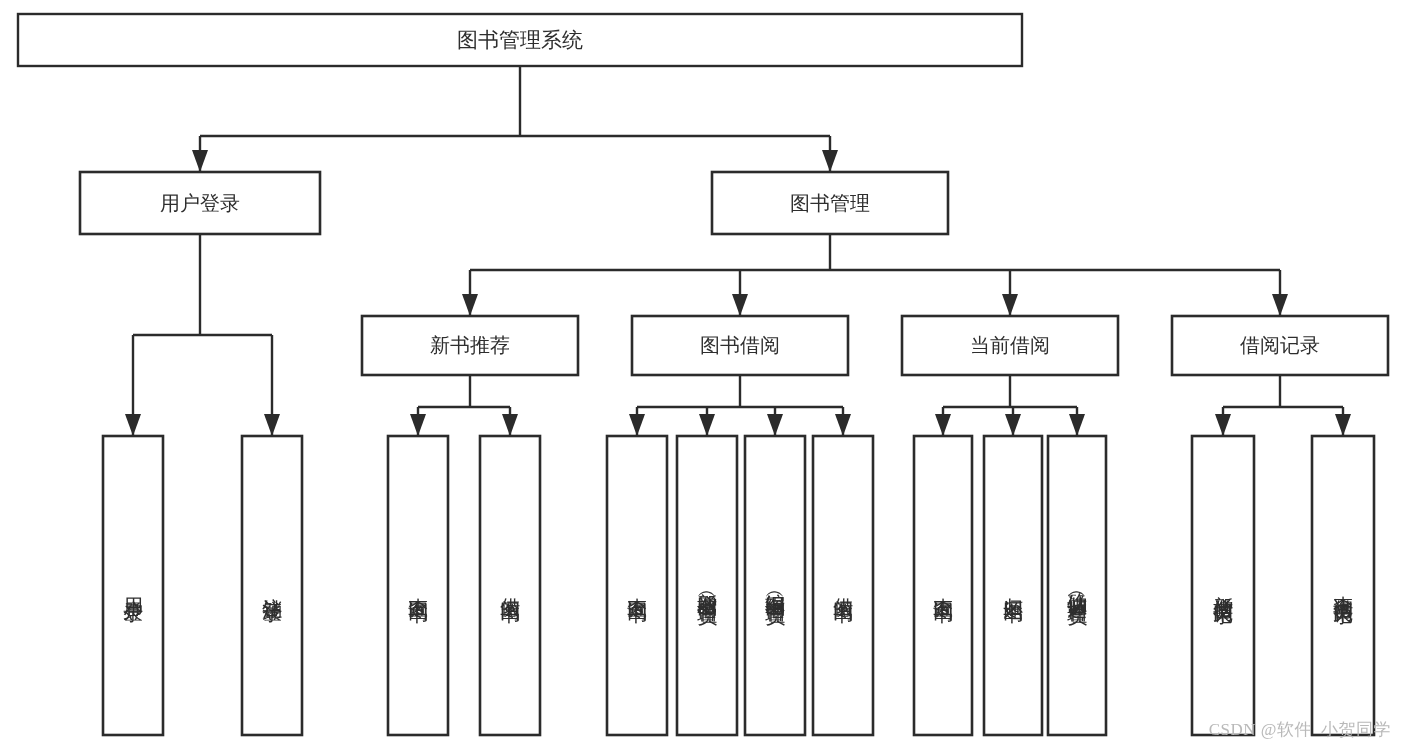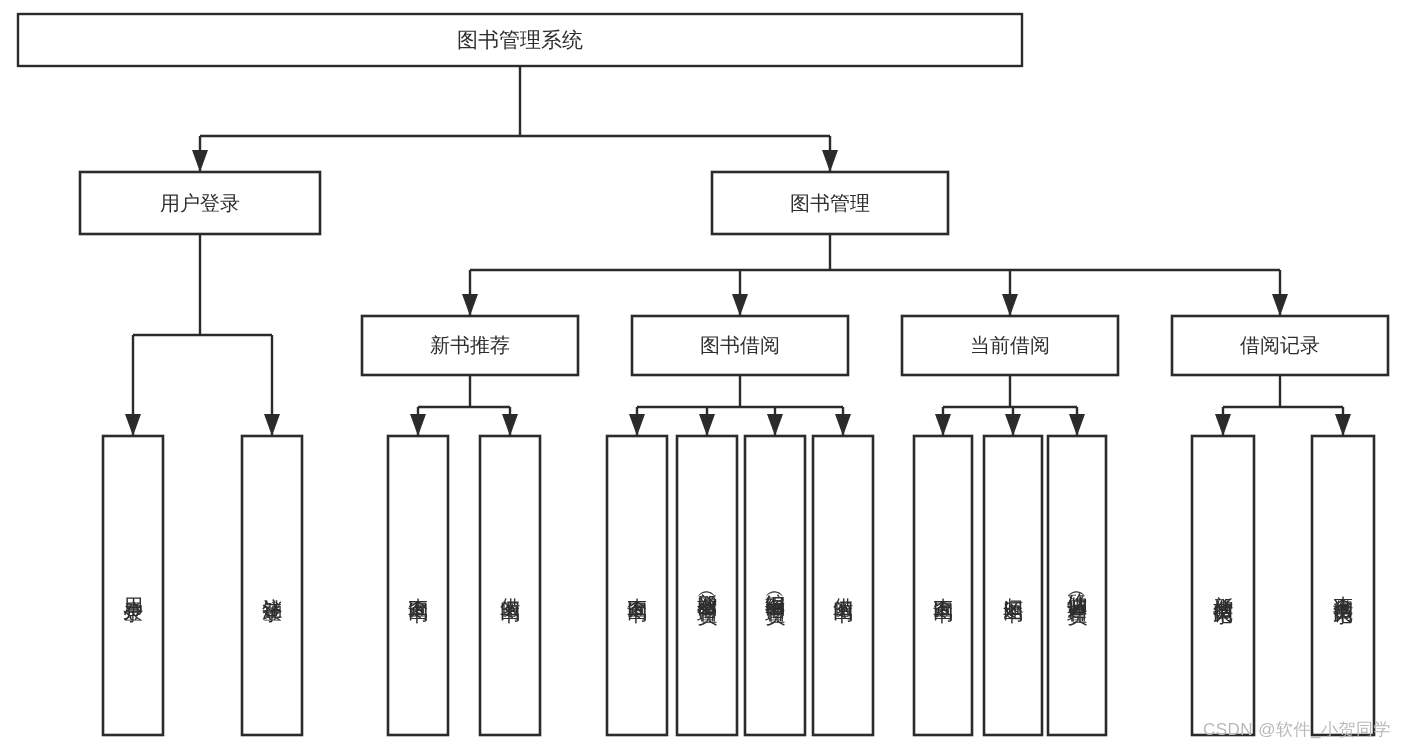--- a/index.html
+++ b/index.html
@@ -71,21 +71,21 @@
     writing-mode: vertical-rl;
     text-orientation: upright;
     letter-spacing: 2px;
     white-space: nowrap;
     text-align: center;
   }
   .watermark {
     position: absolute;
     right: 14px;
     bottom: 6px;
-    font-family: Liberation Sans, sans-serif;
+    font-family: Liberation Serif, serif;
     font-size: 17px;
     color: #b9b9b9;
     letter-spacing: 0.5px;
     white-space: nowrap;
   }
 </style>
 </head>
 <body>
 
 <div id="diagram-root">

